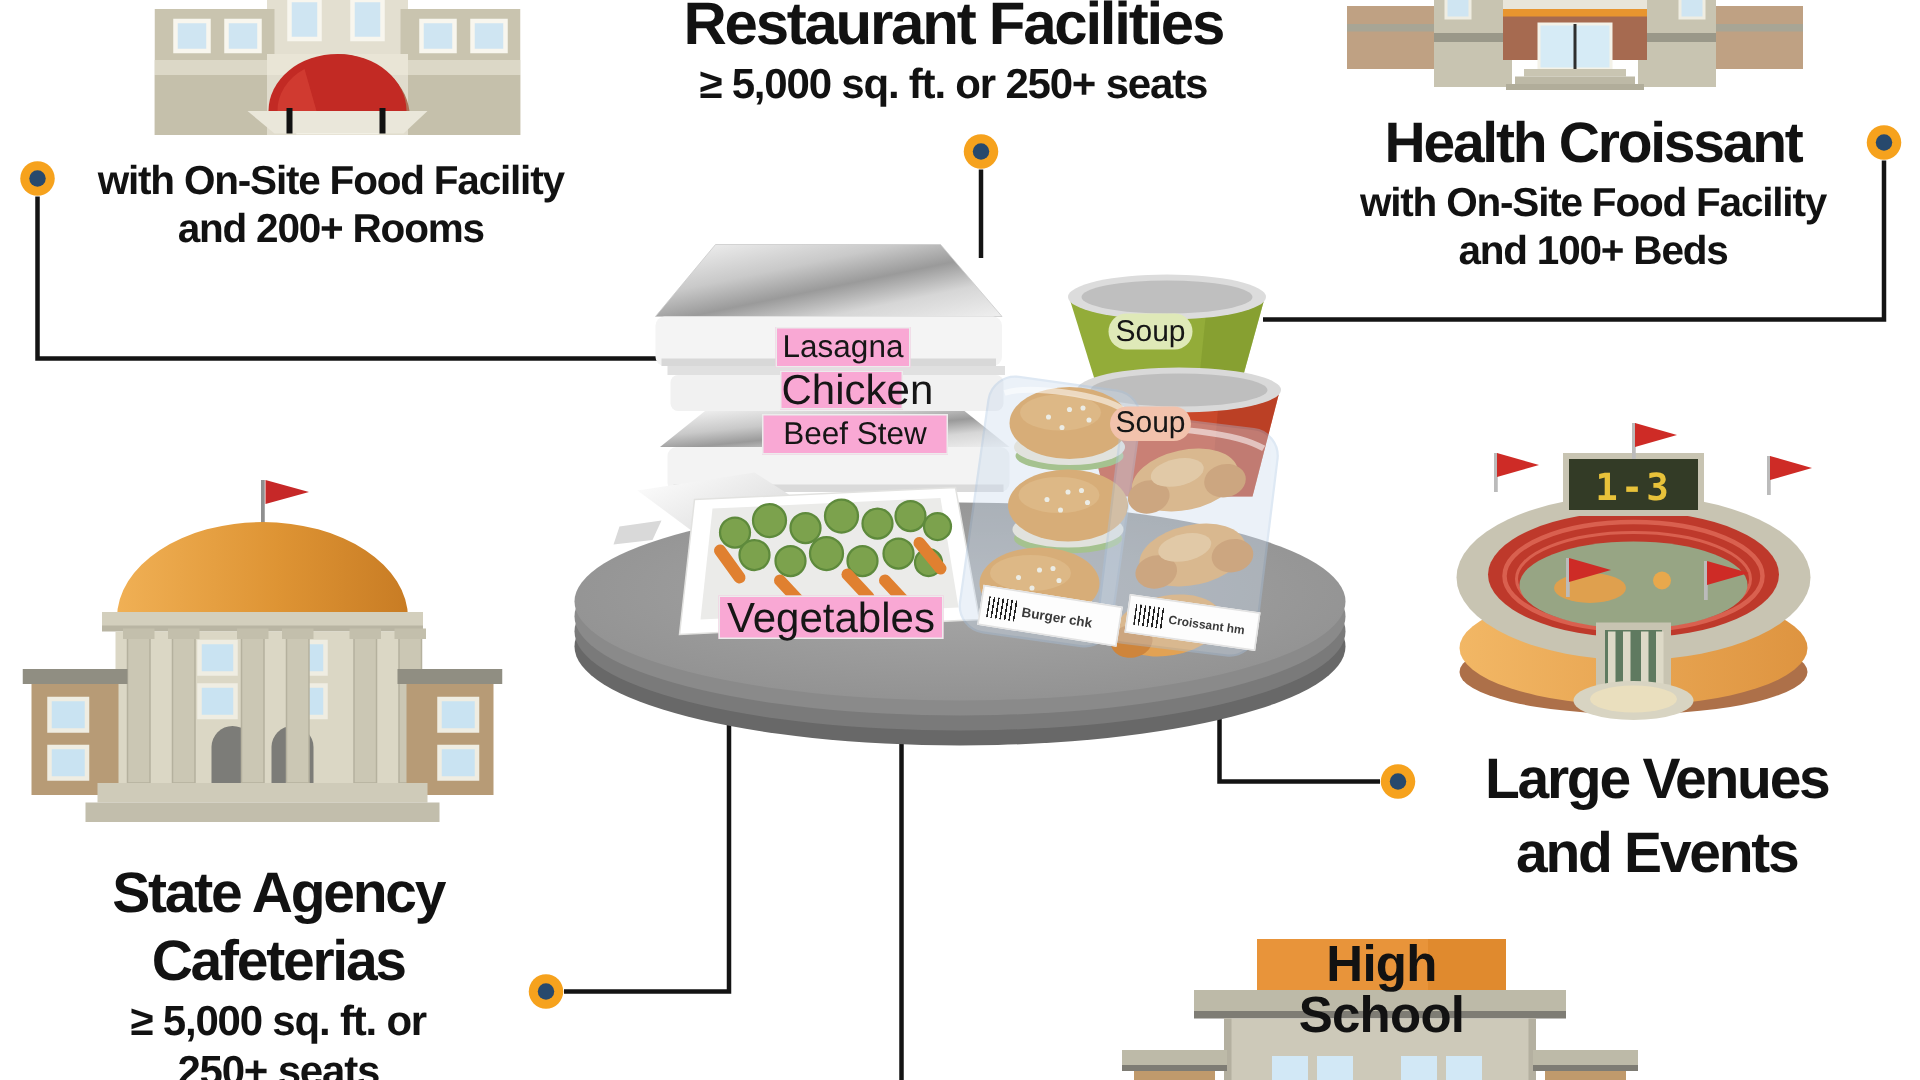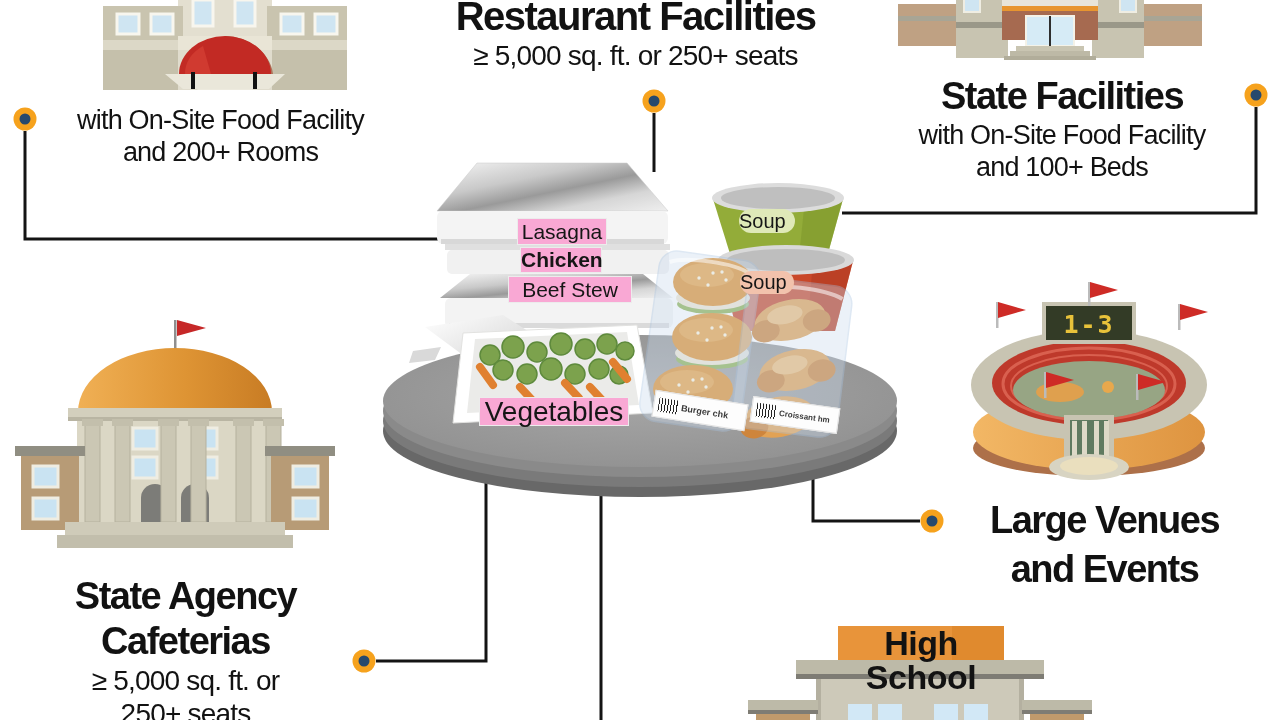--- a/index.html
+++ b/index.html
@@ -4,38 +4,38 @@
 <style>
   html,body{margin:0;padding:0;background:#fff;}
   .canvas{position:relative;width:1280px;height:720px;background:#ffffff;overflow:hidden;
           font-family:"Liberation Sans",sans-serif;color:#121212;}
   .abs{position:absolute;}
   svg{display:block;}
   
   .label-block{position:absolute;text-align:center;color:#121212;}
   .t1{font-weight:bold;font-size:38px;line-height:45px;letter-spacing:-1.5px;}
   .t1.big{font-size:40px;line-height:46px;}
-  .t2{font-weight:normal;font-size:27px;line-height:32px;letter-spacing:-0.8px;}
+  .t2{font-weight:bold;font-size:27px;line-height:32px;letter-spacing:-0.8px;}
   .t2.wide{font-size:28px;line-height:33px;}
   .blk-hotels{left:18px;top:104px;width:405px;}
   .blk-restaurant{left:428px;top:-7px;width:415px;}
   .blk-health{left:862px;top:74px;width:400px;}
   .blk-state{left:8px;top:574px;width:355px;}
   .blk-venues{left:962px;top:496px;width:285px;}
   .blk-venues .t1{line-height:49px;}
   .sign-text{left:838px;top:626px;width:166px;height:34px;font-weight:bold;font-size:34px;
              line-height:34px;text-align:center;letter-spacing:-0.5px;}
   
   .food-label{position:absolute;background:#f9a8d4;color:#161616;text-align:center;
               border:1px solid #ececec;font-weight:normal;}
   .fl-lasagna{left:517px;top:218px;width:88px;height:25px;font-size:21px;line-height:25px;}
-  .fl-chicken{left:520px;top:247px;width:80px;height:24px;font-size:21px;line-height:24px;font-weight:bold;}
+  .fl-chicken{left:520px;top:247px;width:80px;height:24px;font-size:28px;line-height:24px;}
   .fl-beefstew{left:508px;top:276px;width:122px;height:25px;font-size:21px;line-height:25px;}
   .fl-vegetables{left:479px;top:397px;width:148px;height:27px;font-size:28px;line-height:27px;}
-  .soup-label{position:absolute;text-align:left;border-radius:12px;font-size:20px;border:none;}
+  .soup-label{position:absolute;text-align:center;border-radius:12px;font-size:20px;border:none;}
   .fl-soup-green{left:739px;top:209px;width:56px;height:24px;line-height:24px;background:#dfe9b8;}
   .fl-soup-red{left:740px;top:271px;width:54px;height:23px;line-height:23px;background:#f2c2ac;}
   
   .pack-label{position:absolute;background:#fdfdfd;border:1px solid #e2e2e2;display:flex;
               align-items:center;gap:3px;padding:2px 4px;box-sizing:border-box;}
   .pack-label .txt{font-size:9px;font-weight:bold;color:#3a3a3a;white-space:nowrap;}
   .barcode{width:20px;height:14px;background:repeating-linear-gradient(90deg,#222 0 1px,transparent 1px 3px);}
   .pl-burger{left:653px;top:397px;width:94px;height:27px;transform:rotate(9deg);}
   .pl-croissant{left:751px;top:402px;width:88px;height:26px;transform:rotate(8deg);}
   .pl-croissant .txt{font-size:8px;}
@@ -390,21 +390,21 @@
     <div class="t2">with On-Site Food Facility</div>
     <div class="t2">and 200+ Rooms</div>
   </div>
 
   <div class="label-block blk-restaurant">
     <div class="t1 big">Restaurant Facilities</div>
     <div class="t2 wide">≥ 5,000 sq. ft. or 250+ seats</div>
   </div>
 
   <div class="label-block blk-health">
-    <div class="t1">State Facilities</div>
+    <div class="t1">Health Croissant</div>
     <div class="t2">with On-Site Food Facility</div>
     <div class="t2">and 100+ Beds</div>
   </div>
 
   <div class="label-block blk-state">
     <div class="t1">State Agency</div>
     <div class="t1">Cafeterias</div>
     <div class="t2 wide">≥ 5,000 sq. ft. or</div>
     <div class="t2 wide">250+ seats</div>
   </div>

